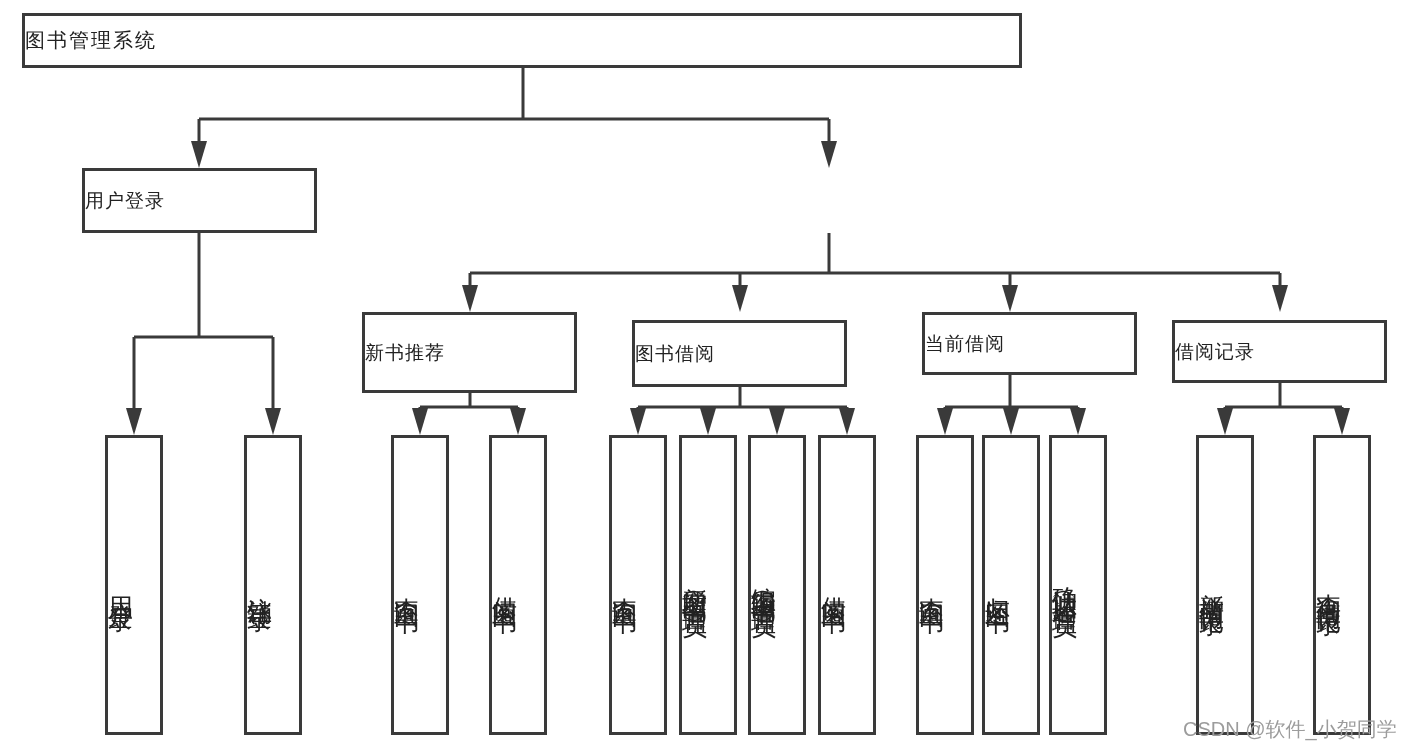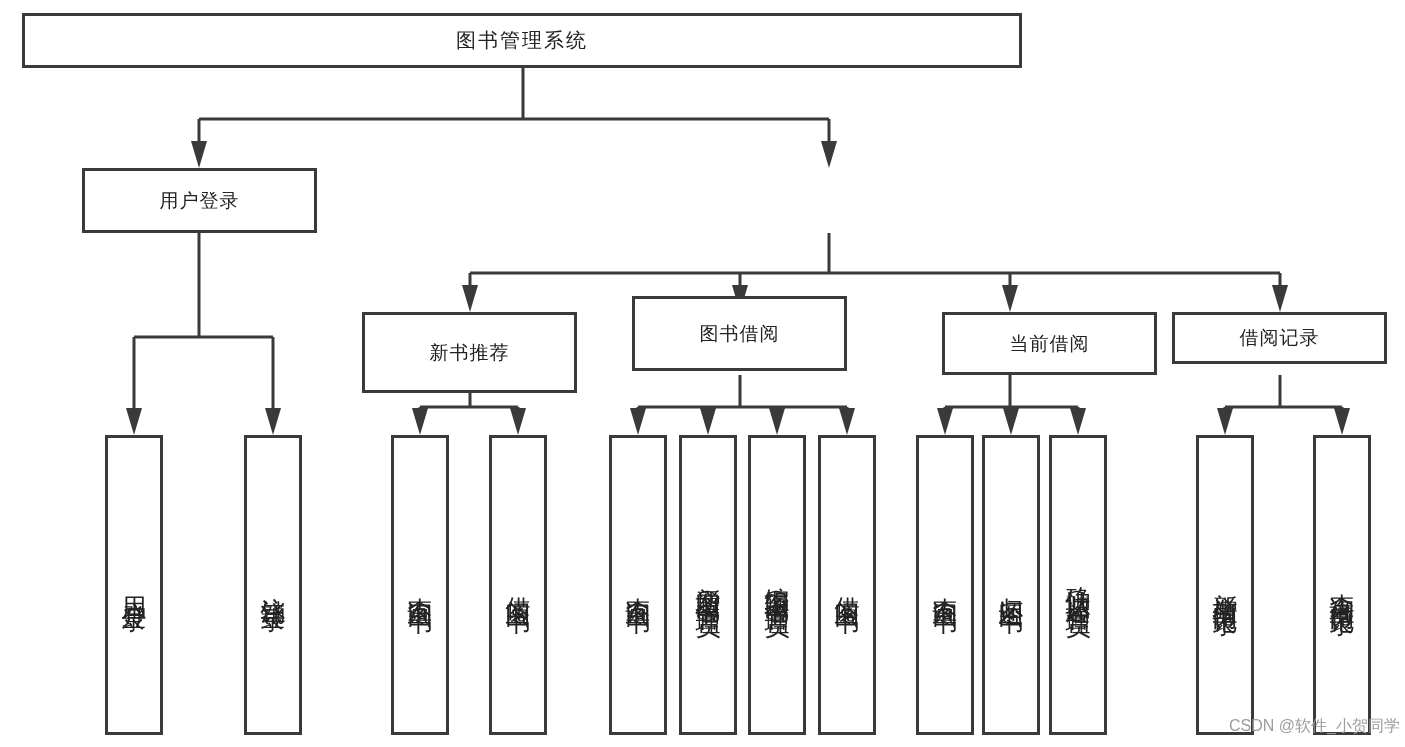--- a/index.html
+++ b/index.html
@@ -15,37 +15,37 @@
     color:var(--text);
   }
   .stage{position:absolute;left:0;top:0;width:1405px;height:747px;}
   .connectors{position:absolute;left:0;top:0;pointer-events:none;}
   .connectors path{stroke:var(--line);stroke-width:3;fill:none;}
   .connectors polygon{fill:var(--line);stroke:none;}
   .box{
     position:absolute;box-sizing:border-box;
     background:var(--box-background);
     border:3px solid var(--line);
-    display:flex;align-items:center;justify-content:center;
+    display:flex;align-items:center;justify-content:flex-start;
     z-index:2;
   }
   .hlabel{font-size:20px;letter-spacing:2px;white-space:nowrap;}
   .lvl2 .hlabel,.lvl3 .hlabel{font-size:19px;letter-spacing:1px;}
   .leaf{top:435px;width:58px;height:300px;}
   .vtext{
     writing-mode:vertical-rl;
     text-orientation:mixed;
     font-size:25px;
     letter-spacing:4px;
     line-height:1;
     white-space:nowrap;
   }
   .watermark{
-    position:absolute;left:1229px;top:716px;z-index:4;
-    font-size:16px;color:var(--watermark);white-space:nowrap;
+    position:absolute;left:1183px;top:716px;z-index:4;
+    font-size:20px;color:var(--watermark);white-space:nowrap;
   }
 </style>
 </head>
 <body>
 
 <div class="stage">
 
   <svg class="connectors" width="1405" height="747" viewBox="0 0 1405 747">
     <path d="
       M523 68 V119 M199 119 H829 M199 119 V146 M829 119 V146
@@ -82,27 +82,27 @@
     <span class="hlabel">图书管理系统</span>
   </div>
 
   <div class="box lvl2" style="left:82px;top:168px;width:235px;height:65px">
     <span class="hlabel">用户登录</span>
   </div>
 
   <div class="box lvl3" style="left:362px;top:312px;width:215px;height:81px">
     <span class="hlabel">新书推荐</span>
   </div>
-  <div class="box lvl3" style="left:632px;top:296px;width:215px;height:75px">
+  <div class="box lvl3" style="left:632px;top:320px;width:215px;height:67px">
     <span class="hlabel">图书借阅</span>
   </div>
-  <div class="box lvl3" style="left:942px;top:312px;width:215px;height:63px">
+  <div class="box lvl3" style="left:922px;top:312px;width:215px;height:63px">
     <span class="hlabel">当前借阅</span>
   </div>
-  <div class="box lvl3" style="left:1172px;top:312px;width:215px;height:52px">
+  <div class="box lvl3" style="left:1172px;top:320px;width:215px;height:63px">
     <span class="hlabel">借阅记录</span>
   </div>
 
   <div class="box leaf" style="left:105px">
     <span class="vtext">用户登录</span>
   </div>
   <div class="box leaf" style="left:244px">
     <span class="vtext">注销登录</span>
   </div>
 

